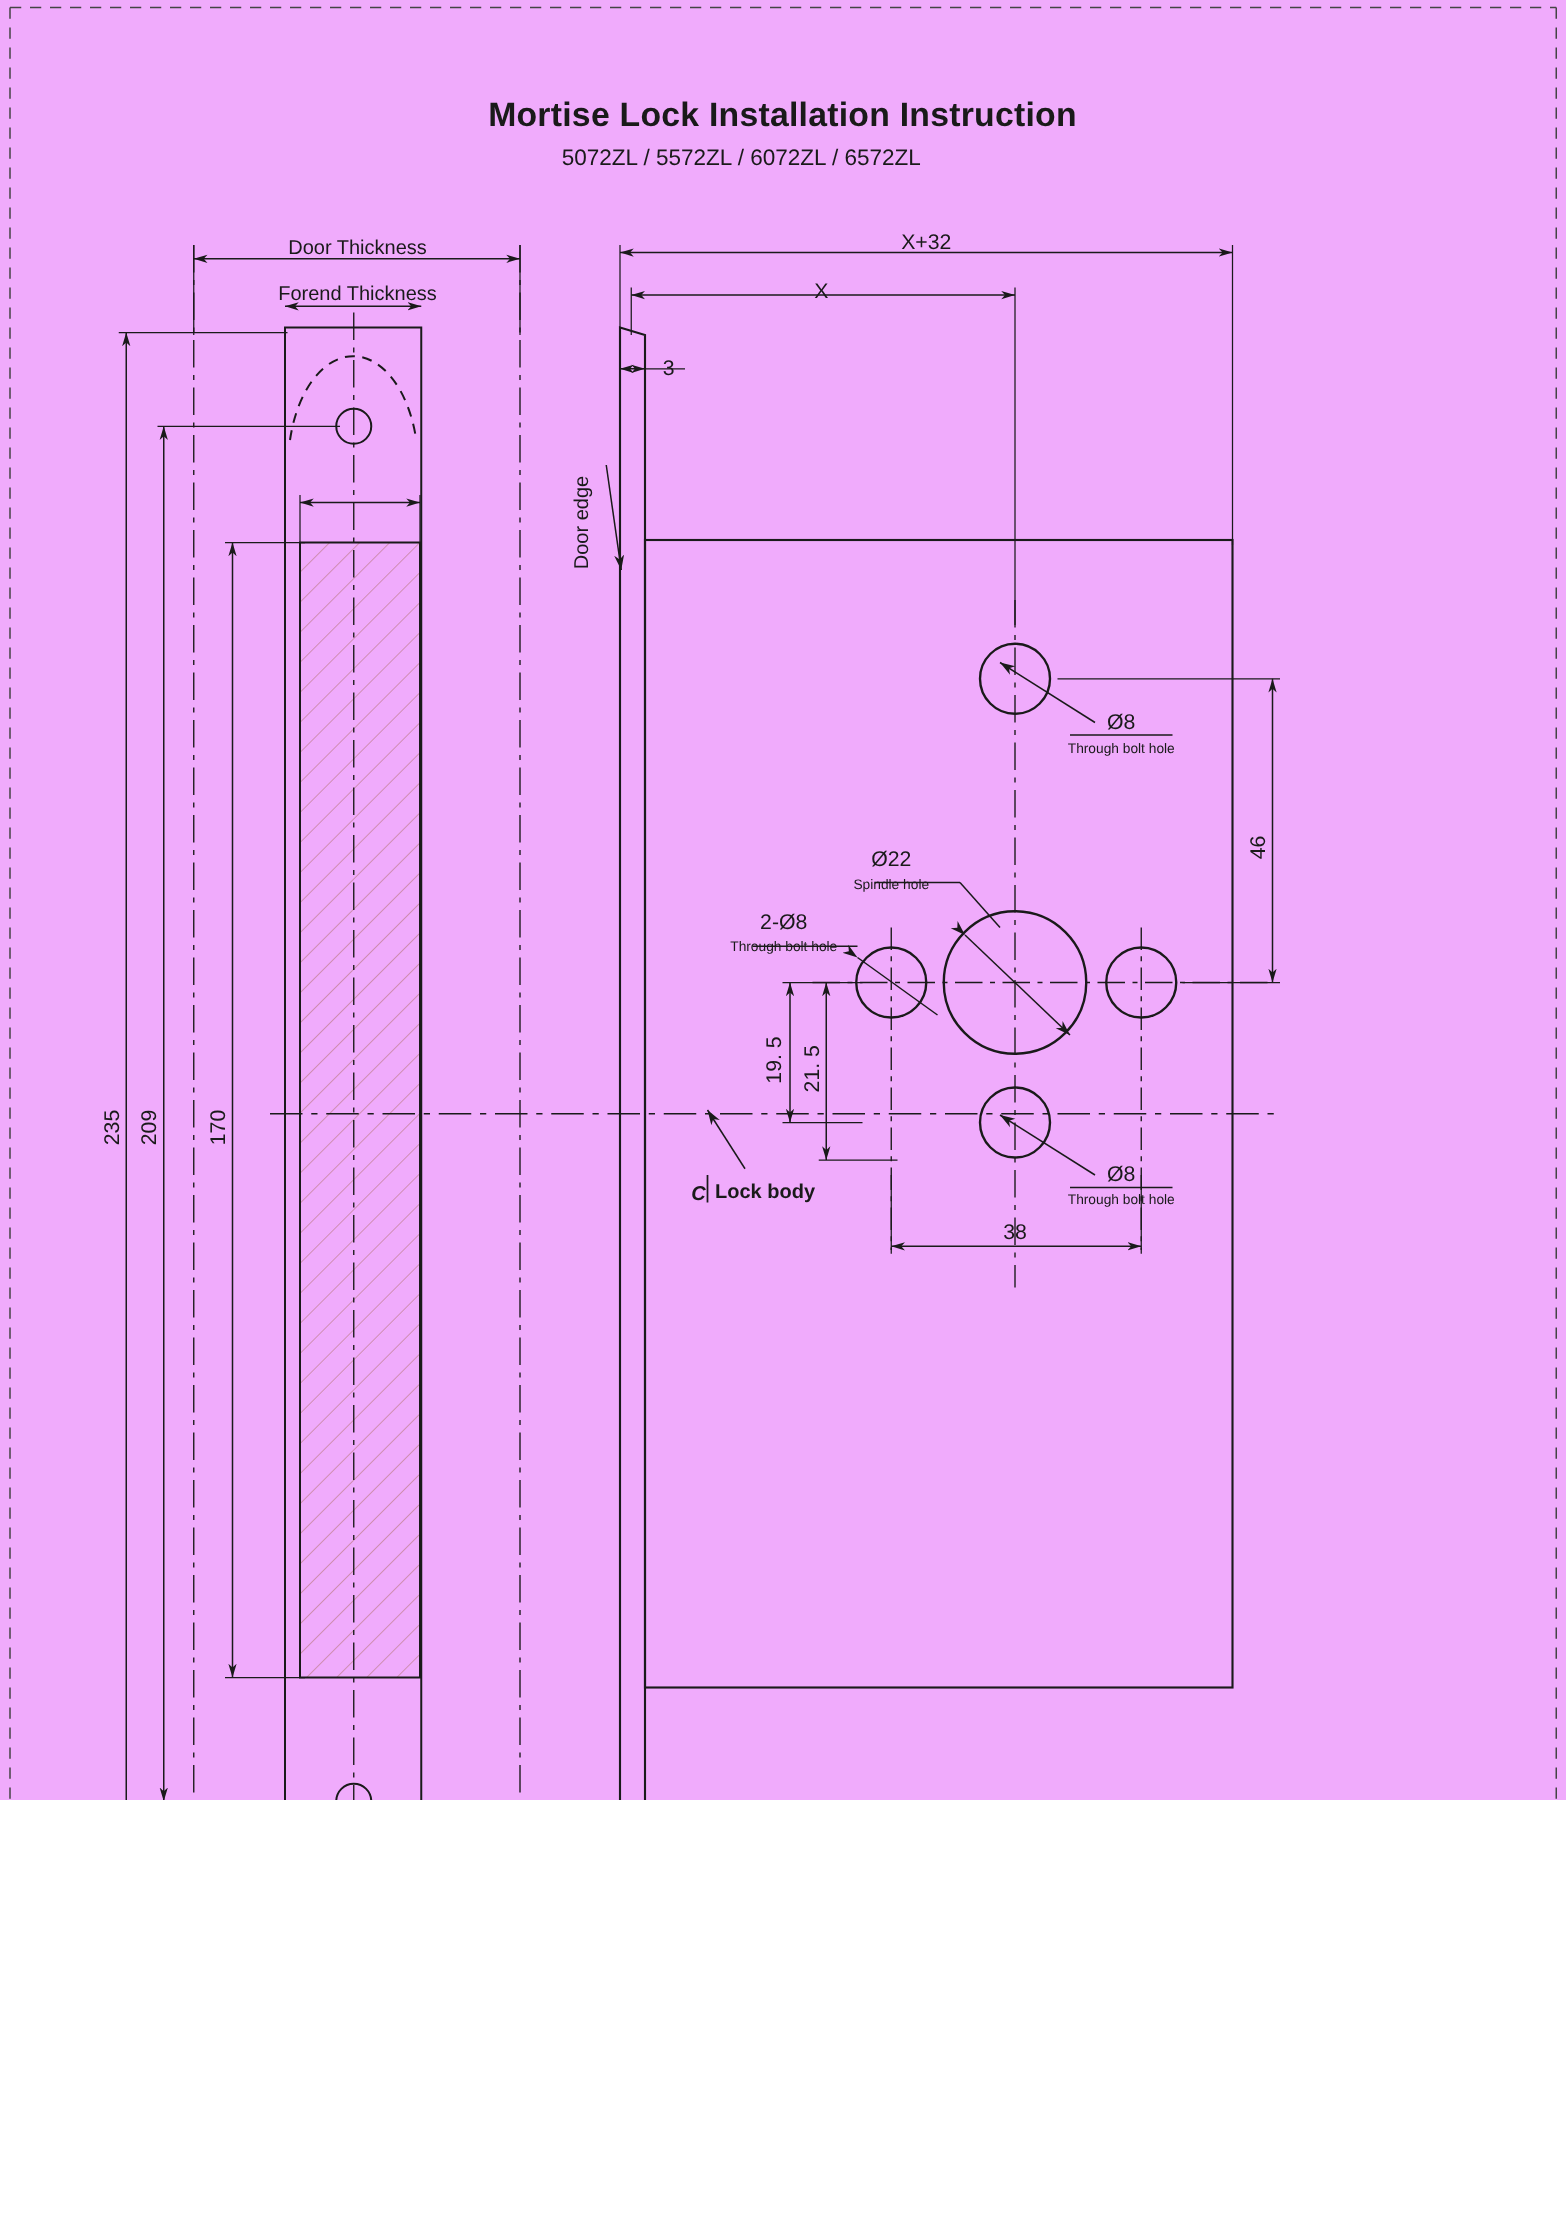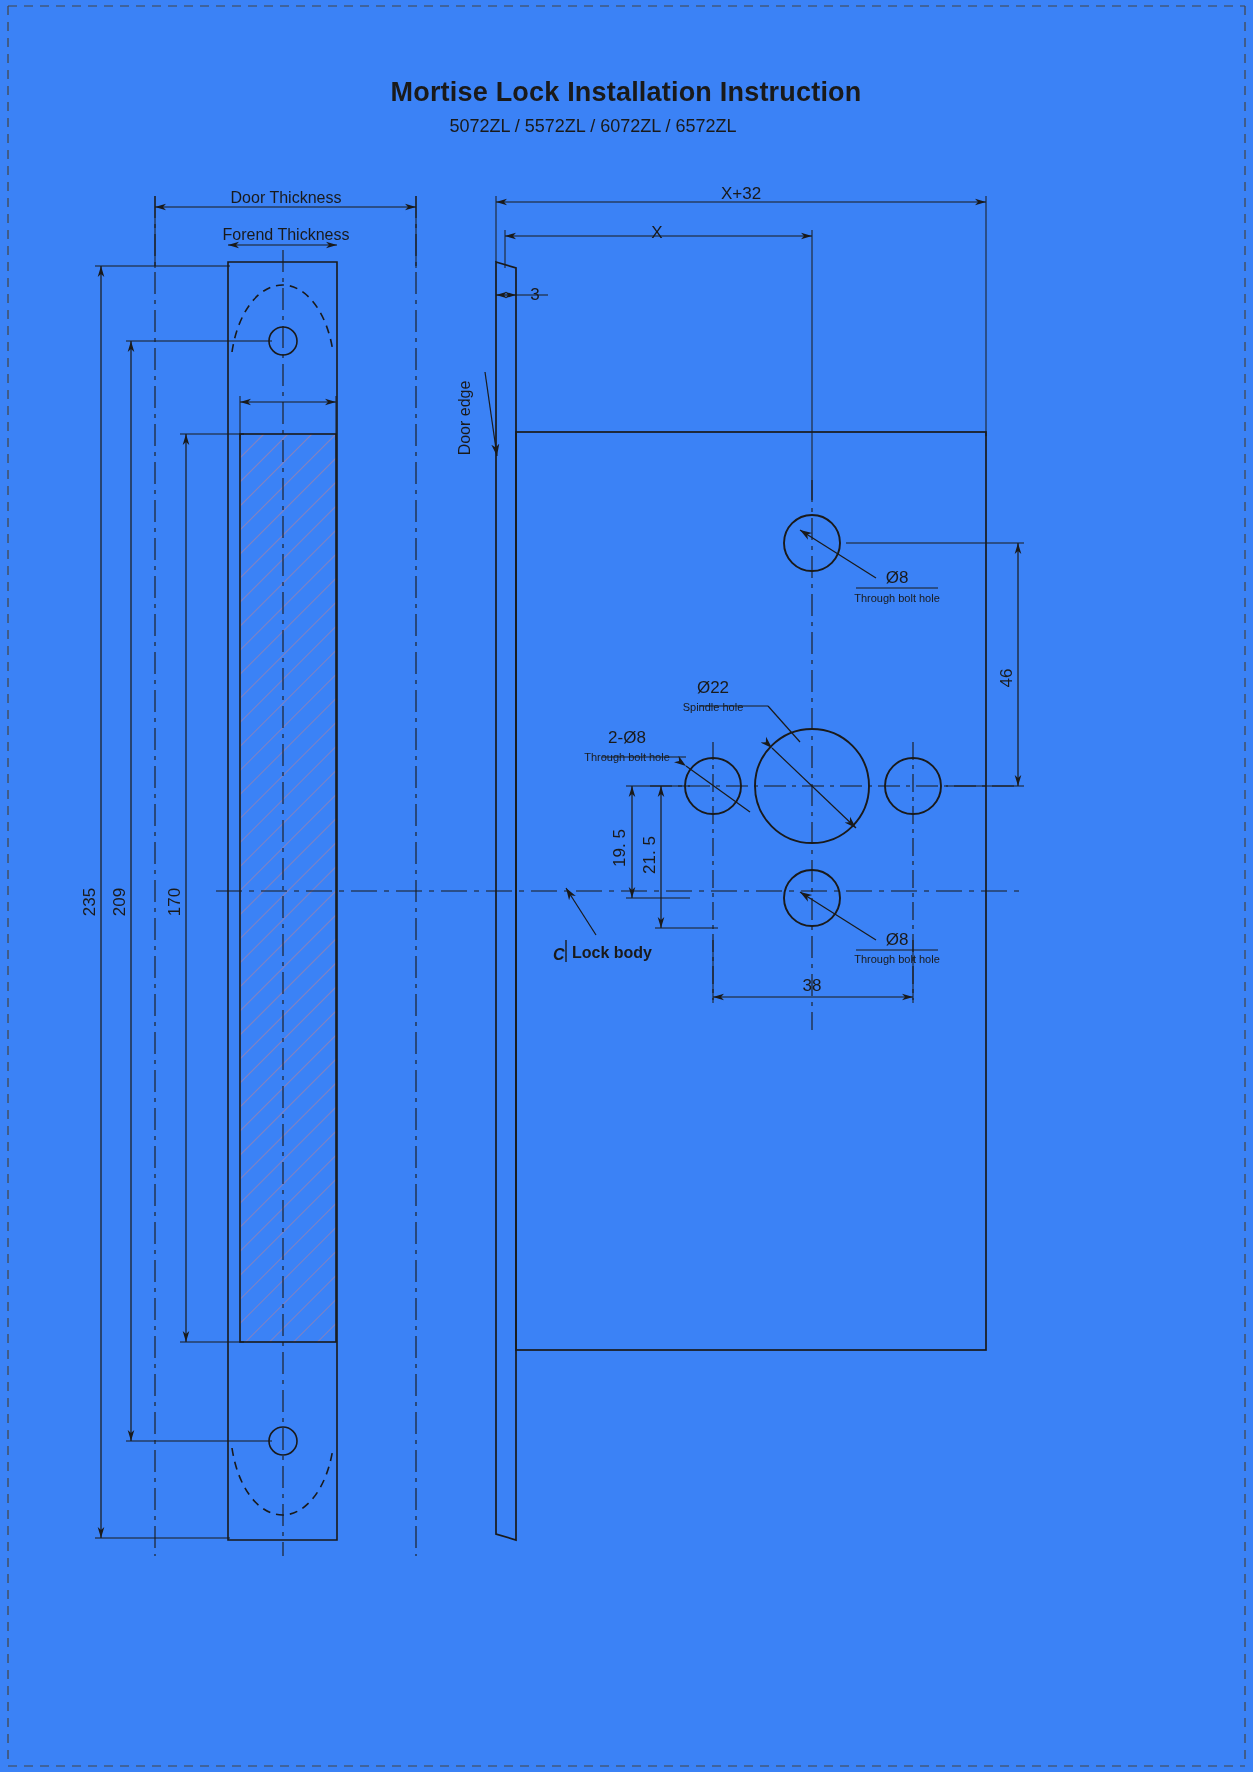--- a/index.html
+++ b/index.html
@@ -7,22 +7,22 @@
     padding: 0;
     background: #ffffff;
   }
   body {
     font-family: "Liberation Sans", sans-serif;
     color: #1a1a1a;
   }
   #sheet {
     position: relative;
     width: 1253px;
-    height: 1772px;
-    background: #3b82f6;
+    height: 1440px;
+    background: #f0abfc;
     overflow: hidden;
   }
   #sheet svg {
     position: absolute;
     top: 0;
     left: 0;
     width: 1253px;
     height: 1772px;
   }
   .ttl {

